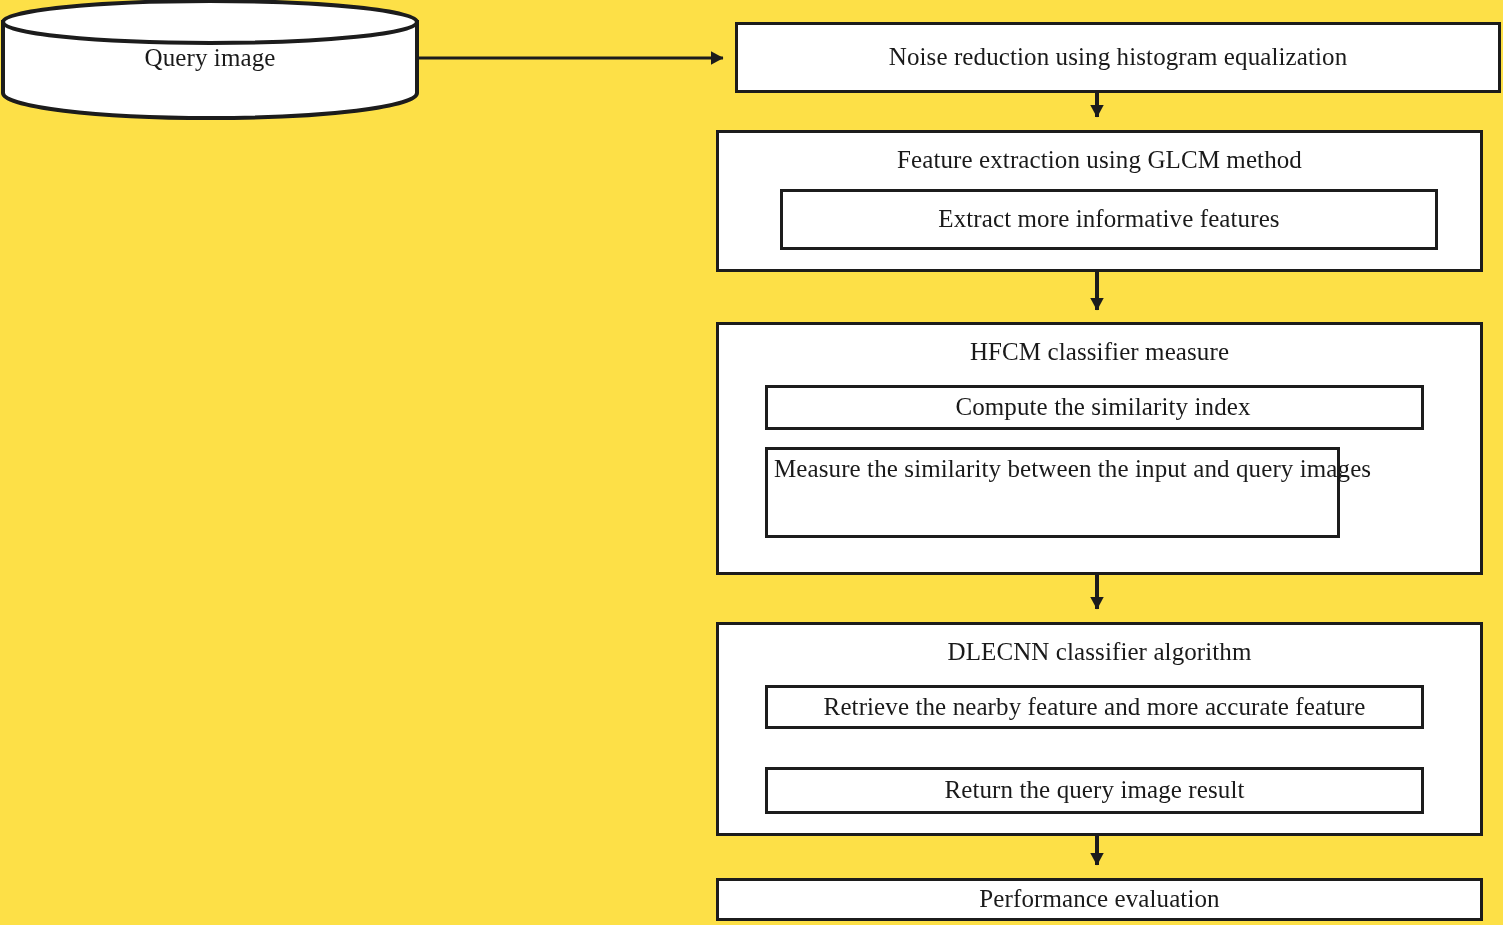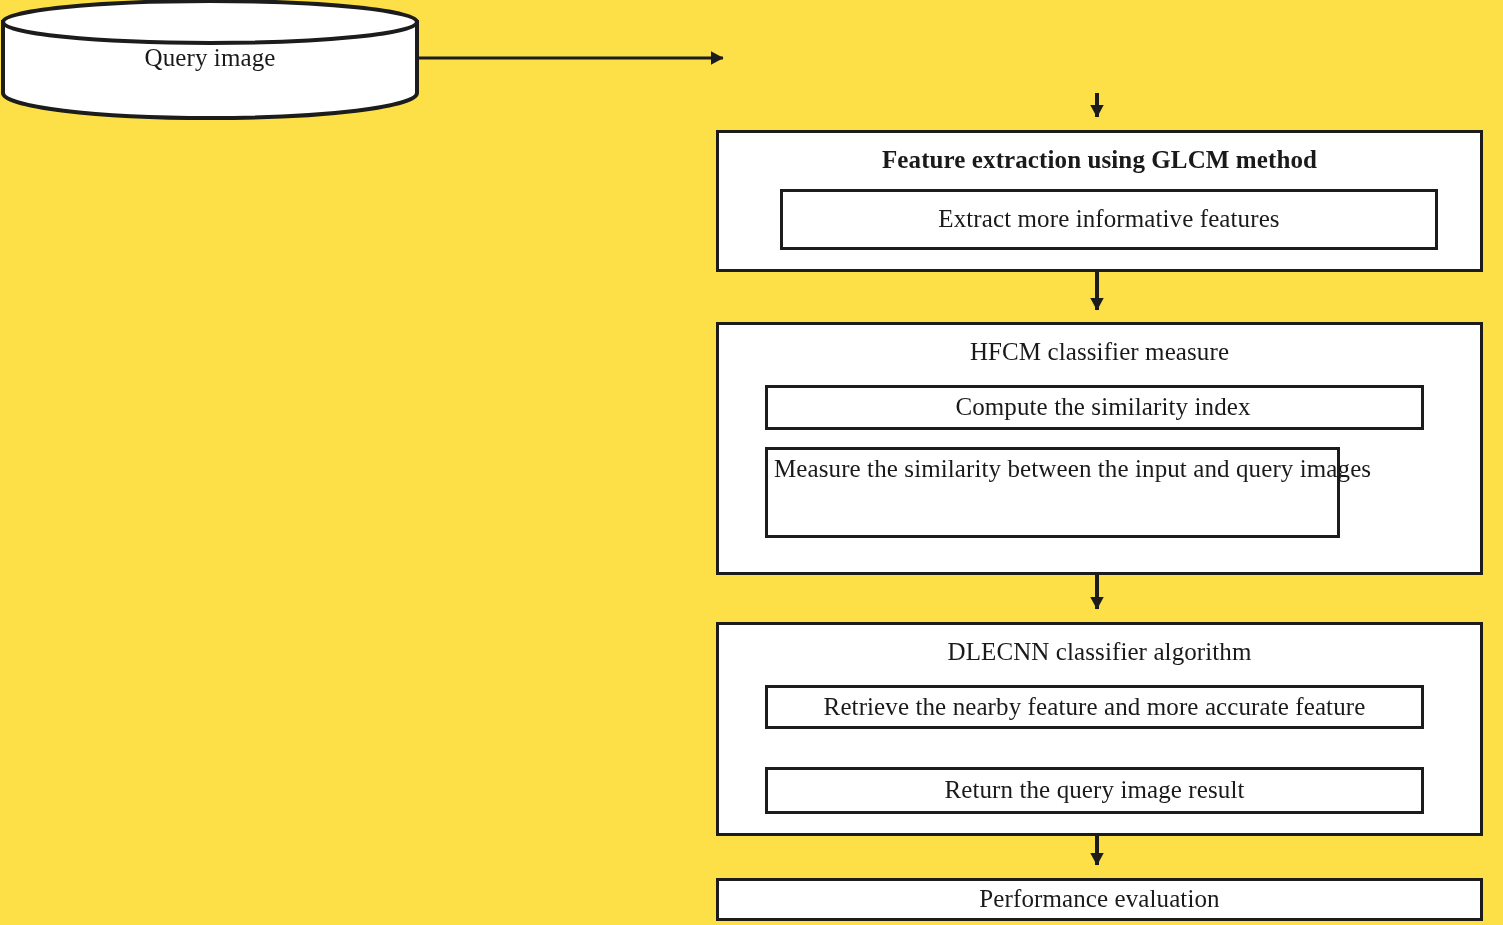--- a/index.html
+++ b/index.html
@@ -94,23 +94,26 @@
   </svg>
 
   <svg class="layer" viewBox="0 0 1503 925">
     <g>
       <path d="M3,22 L3,93 A207,25 0 0 0 417,93 L417,22 Z" fill="#ffffff" stroke="#1c1c1c" stroke-width="4"></path>
       <ellipse cx="210" cy="22" rx="207" ry="21" fill="#ffffff" stroke="#1c1c1c" stroke-width="4"></ellipse>
     </g>
   </svg>
   <div class="node-label label-center cyl-label" style="left:3px; top:28px; width:414px; height:60px;">Query image</div>
 
+  <div class="node" style="left:735px; top:22px; width:766px; height:71px;">
+    <div class="node-label label-center" style="left:0; top:0; width:100%; height:100%;">Noise reduction using histogram equalization</div>
+  </div>
 
   <div class="node" style="left:716px; top:130px; width:767px; height:142px;">
-    <div class="node-label label-center" style="left:0; top:2px; width:100%; height:50px;font-weight:bold;">Feature extraction using GLCM method</div>
+    <div class="node-label label-center" style="left:0; top:2px; width:100%; height:50px;">Feature extraction using GLCM method</div>
     <div class="node" style="left:61px; top:56px; width:658px; height:61px;">
       <div class="node-label label-center" style="left:0; top:0; width:100%; height:100%;">Extract more informative features</div>
     </div>
   </div>
 
   <div class="node" style="left:716px; top:322px; width:767px; height:253px;">
     <div class="node-label label-center" style="left:0; top:2px; width:100%; height:50px;">HFCM classifier measure</div>
     <div class="node" style="left:46px; top:60px; width:659px; height:45px;">
       <div class="node-label label-center" style="left:0; top:0; width:100%; height:100%;padding-left:17px;">Compute the similarity index</div>
     </div>

